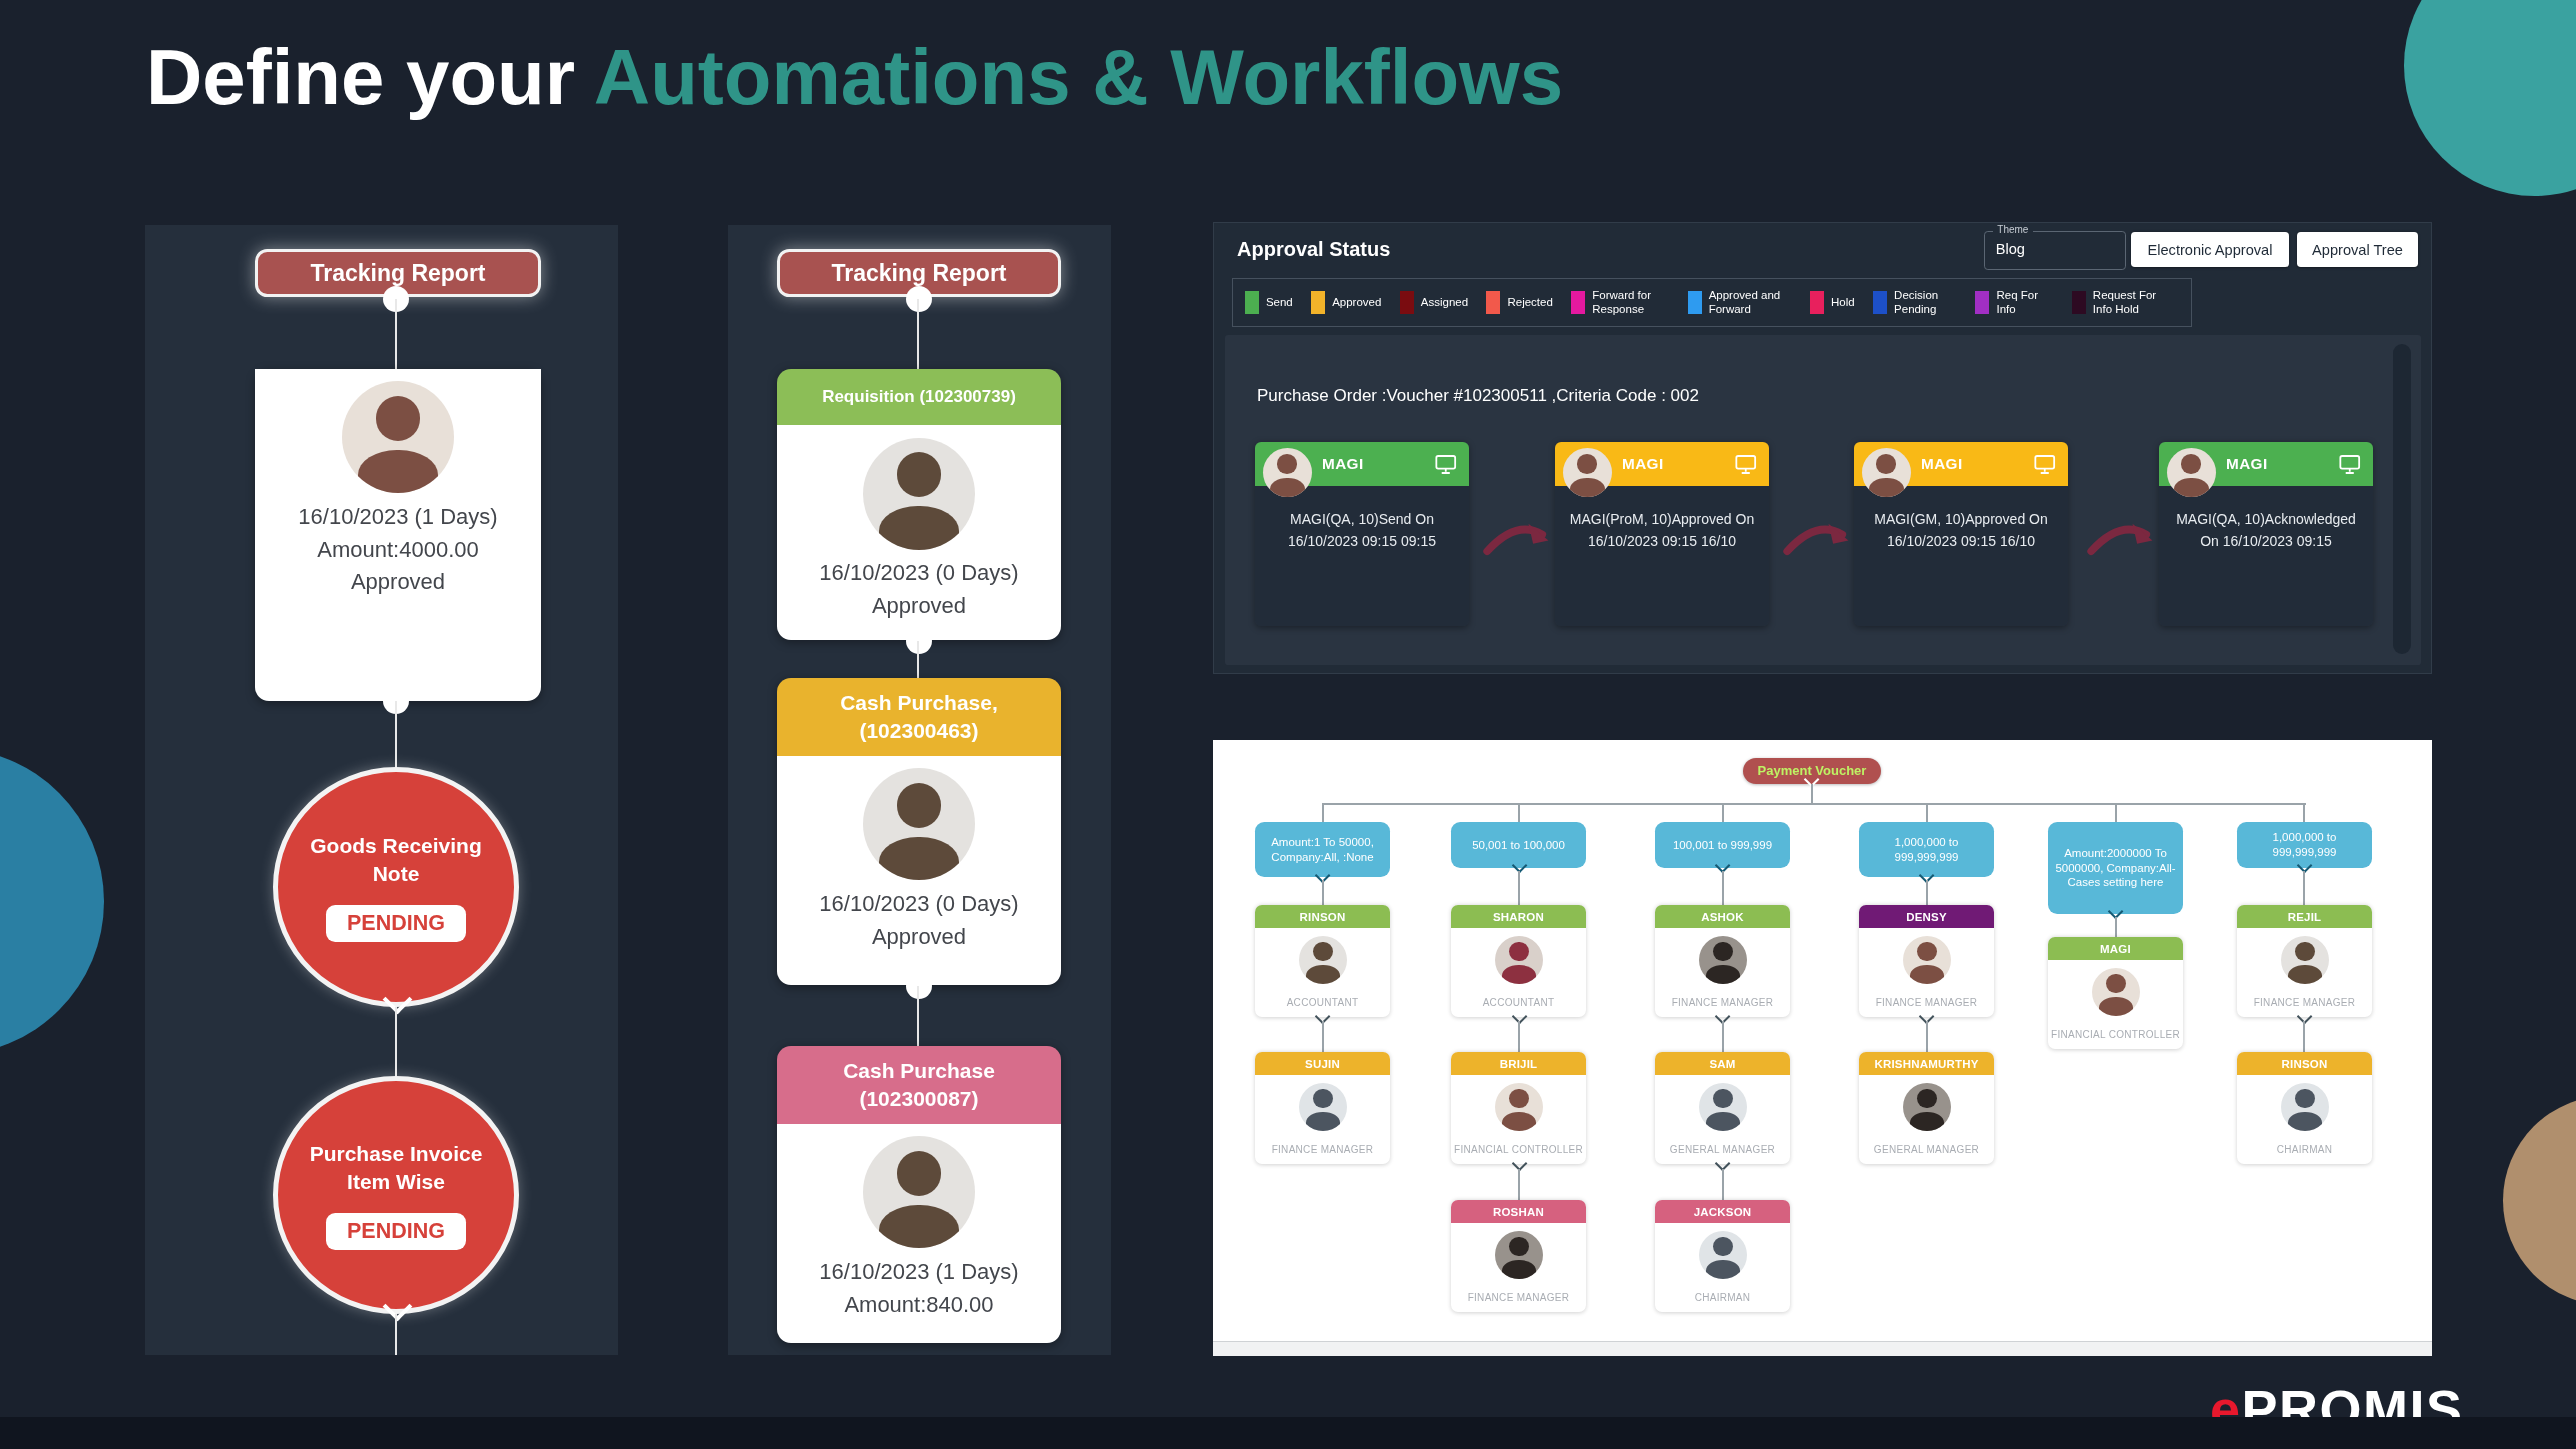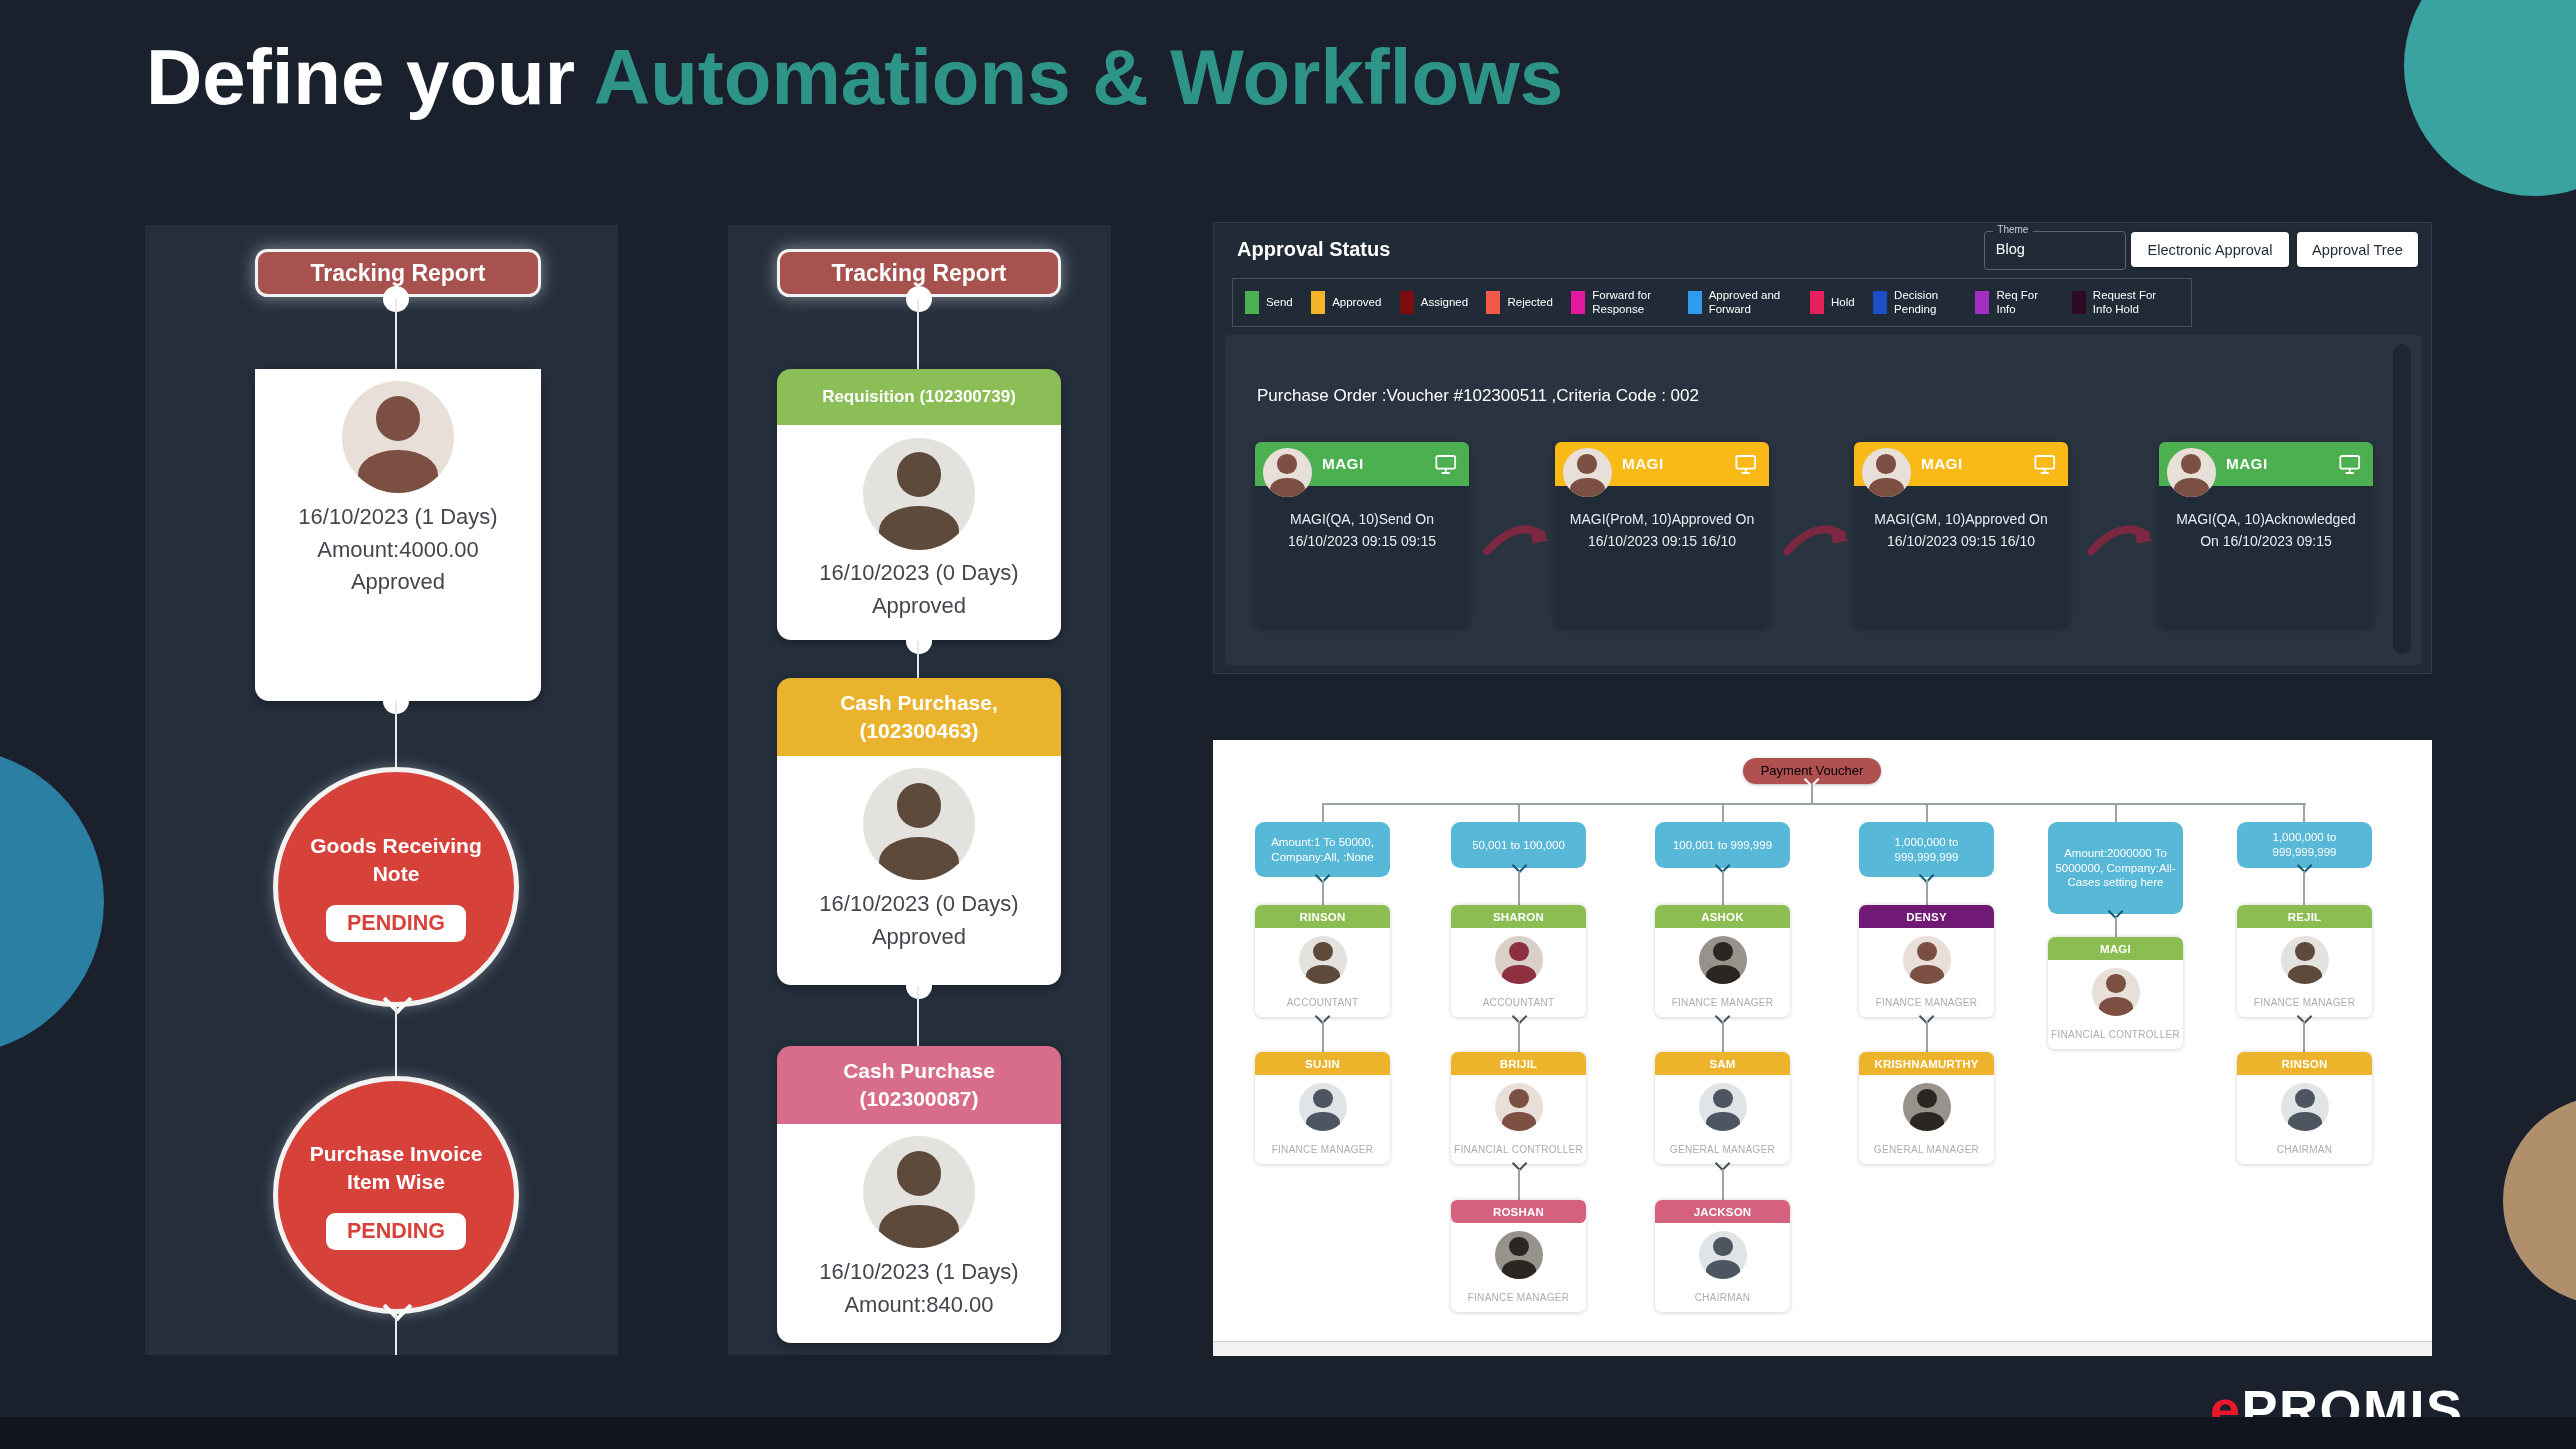--- a/index.html
+++ b/index.html
@@ -76,21 +76,21 @@
   .chain-av{position:absolute;left:7.7px;top:6.1px;width:49px;height:49px;z-index:2;}
   .chain-name{position:absolute;left:67px;top:13px;font-size:15.3px;font-weight:bold;color:#fff;letter-spacing:0.4px;}
   .mon{position:absolute;right:12.3px;top:11.5px;width:21.5px;height:21px;}
   .chain-body{height:140px;background:#222c39;border-radius:0 0 6.1px 6.1px;color:#e8ecf0;font-size:14px;line-height:1.55;
               text-align:center;padding:23px 12.3px 0;box-sizing:border-box;}
   .arrow-svg{position:absolute;top:290px;}
 
   
   #org-panel{position:absolute;left:1213px;top:740px;width:1219px;height:616px;background:#ffffff;}
   .org-root{position:absolute;left:530px;top:17.6px;width:138px;height:26px;border-radius:13px;display:flex;align-items:center;
-            justify-content:center;color:#000000;font-size:13px;font-weight:normal;box-shadow:0 0.8px 3.1px rgba(0,0,0,.3);}
+            justify-content:center;color:#bef264;font-size:13px;font-weight:bold;box-shadow:0 0.8px 3.1px rgba(0,0,0,.3);}
   .oline{position:absolute;background:#9aa3a9;}
   .range-box{position:absolute;top:82px;width:135px;border-radius:9.2px;display:flex;align-items:center;justify-content:center;
              text-align:center;color:#fff;font-size:11.5px;line-height:1.3;padding:4.6px 6.1px;box-sizing:border-box;}
   .rb-h60{height:46px;} .rb-h72{height:55px;} .rb-h120{height:92px;}
   .org-card{position:absolute;width:135px;height:112px;border-radius:7px;box-shadow:0 0.8px 4.6px rgba(0,0,0,.18);background:#fff;}
   .oc-head{height:23px;border-radius:7px 7px 0 0;display:flex;align-items:center;justify-content:center;color:#fff;
            font-size:11.5px;font-weight:bold;letter-spacing:0.2px;}
   .oc-av{position:absolute;left:44px;top:31px;width:48px;height:48px;}
   .oc-role{position:absolute;left:0;right:0;bottom:9.2px;text-align:center;font-size:10px;color:#a9adb3;letter-spacing:0.3px;}
   .org-scroll{position:absolute;left:0;bottom:0;width:1219px;height:14px;background:#f1f2f3;border-top:0.8px solid #cfd2d5;}
@@ -398,21 +398,21 @@
       <span class="avatar av-m3 oc-av"></span>
       <div class="oc-role">CHAIRMAN</div>
     </div>
 
     <div class="chev sm" style="left:301px;top:418px;"></div>
     <div class="chev sm" style="left:504px;top:418px;"></div>
     <div class="oline" style="left:305px;top:429px;width:1.5px;height:31px;"></div>
     <div class="oline" style="left:509px;top:429px;width:1.5px;height:31px;"></div>
 
     <div class="org-card" style="left:238px;top:460px;">
-      <div class="oc-head" style="background-color: rgb(214, 97, 127); border-radius: 6px;">ROSHAN</div>
+      <div class="oc-head" style="background-color: rgb(214, 97, 127);">ROSHAN</div>
       <span class="avatar av-d oc-av"></span>
       <div class="oc-role">FINANCE MANAGER</div>
     </div>
     <div class="org-card" style="left:442px;top:460px;">
       <div class="oc-head" style="background-color: rgb(214, 97, 127);">JACKSON</div>
       <span class="avatar av-m3 oc-av"></span>
       <div class="oc-role">CHAIRMAN</div>
     </div>
 
     <div class="org-scroll"></div>

